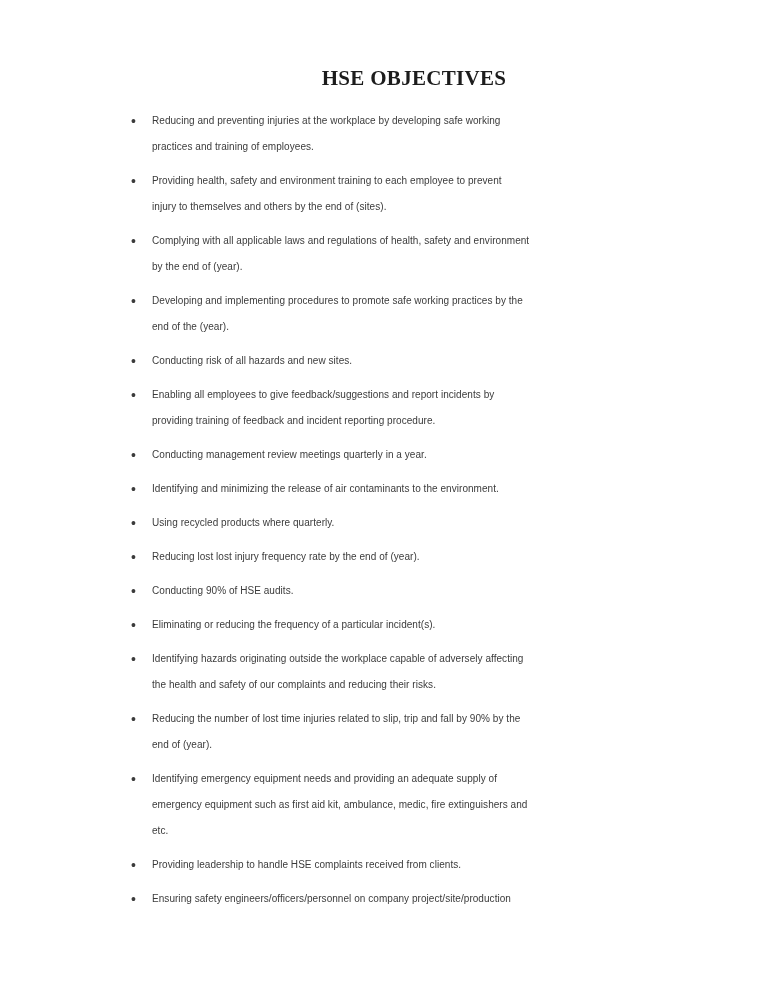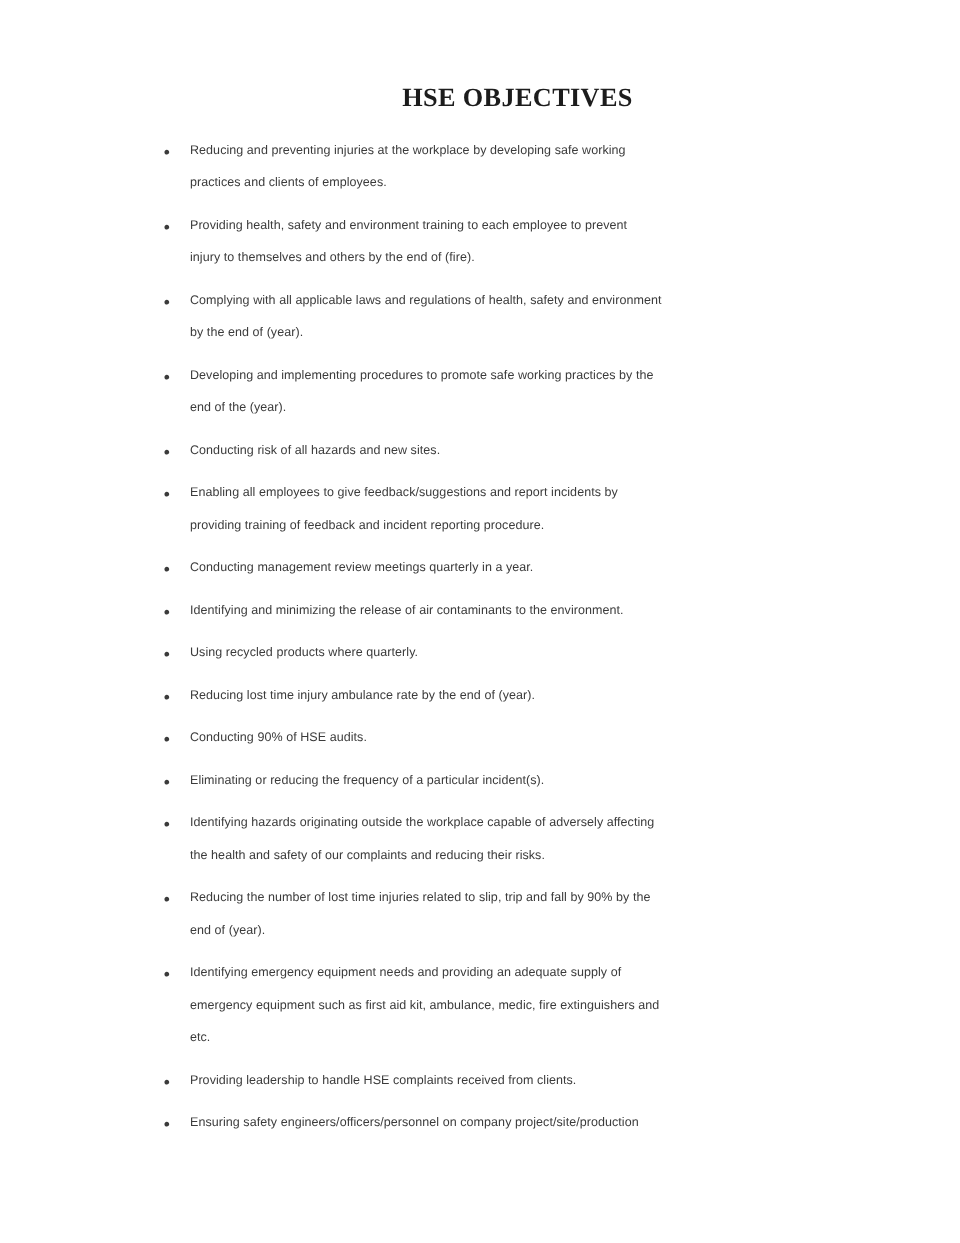--- a/index.html
+++ b/index.html
@@ -65,29 +65,29 @@
 <div class="page">
 
   <h1 class="doc-title">HSE OBJECTIVES</h1>
 
   <ul class="objectives">
 
     <li>
       <span class="bullet">•</span>
       <div class="txt">
         <span class="ln">Reducing and preventing injuries at the workplace by developing safe working</span>
-        <span class="ln">practices and clients of employees.</span>
+        <span class="ln">practices and training of employees.</span>
       </div>
     </li>
 
     <li>
       <span class="bullet">•</span>
       <div class="txt">
         <span class="ln">Providing health, safety and environment training to each employee to prevent</span>
-        <span class="ln">injury to themselves and others by the end of (fire).</span>
+        <span class="ln">injury to themselves and others by the end of (sites).</span>
       </div>
     </li>
 
     <li>
       <span class="bullet">•</span>
       <div class="txt">
         <span class="ln">Complying with all applicable laws and regulations of health, safety and environment</span>
         <span class="ln">by the end of (year).</span>
       </div>
     </li>
@@ -132,21 +132,21 @@
     <li>
       <span class="bullet">•</span>
       <div class="txt">
         <span class="ln">Using recycled products where quarterly.</span>
       </div>
     </li>
 
     <li>
       <span class="bullet">•</span>
       <div class="txt">
-        <span class="ln">Reducing lost time injury ambulance rate by the end of (year).</span>
+        <span class="ln">Reducing lost lost injury frequency rate by the end of (year).</span>
       </div>
     </li>
 
     <li>
       <span class="bullet">•</span>
       <div class="txt">
         <span class="ln">Conducting 90% of HSE audits.</span>
       </div>
     </li>
 

